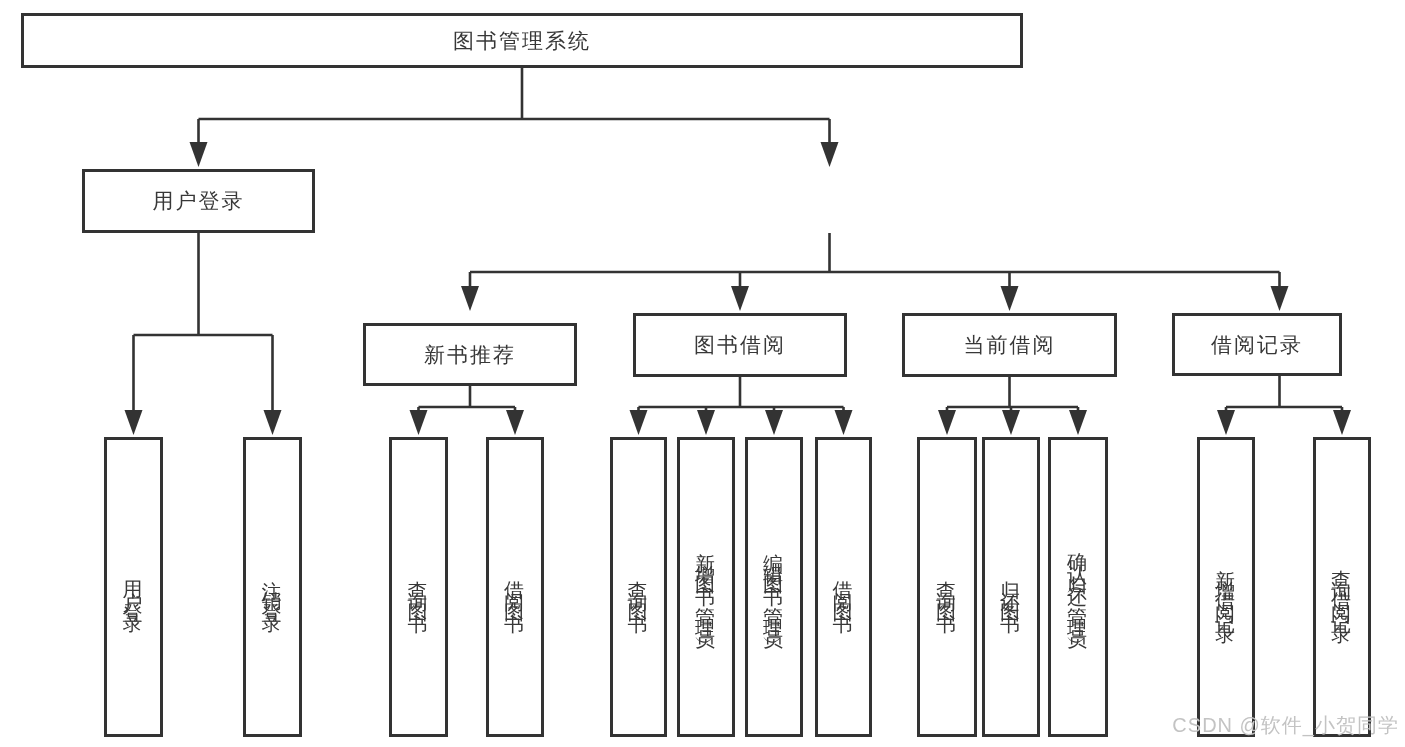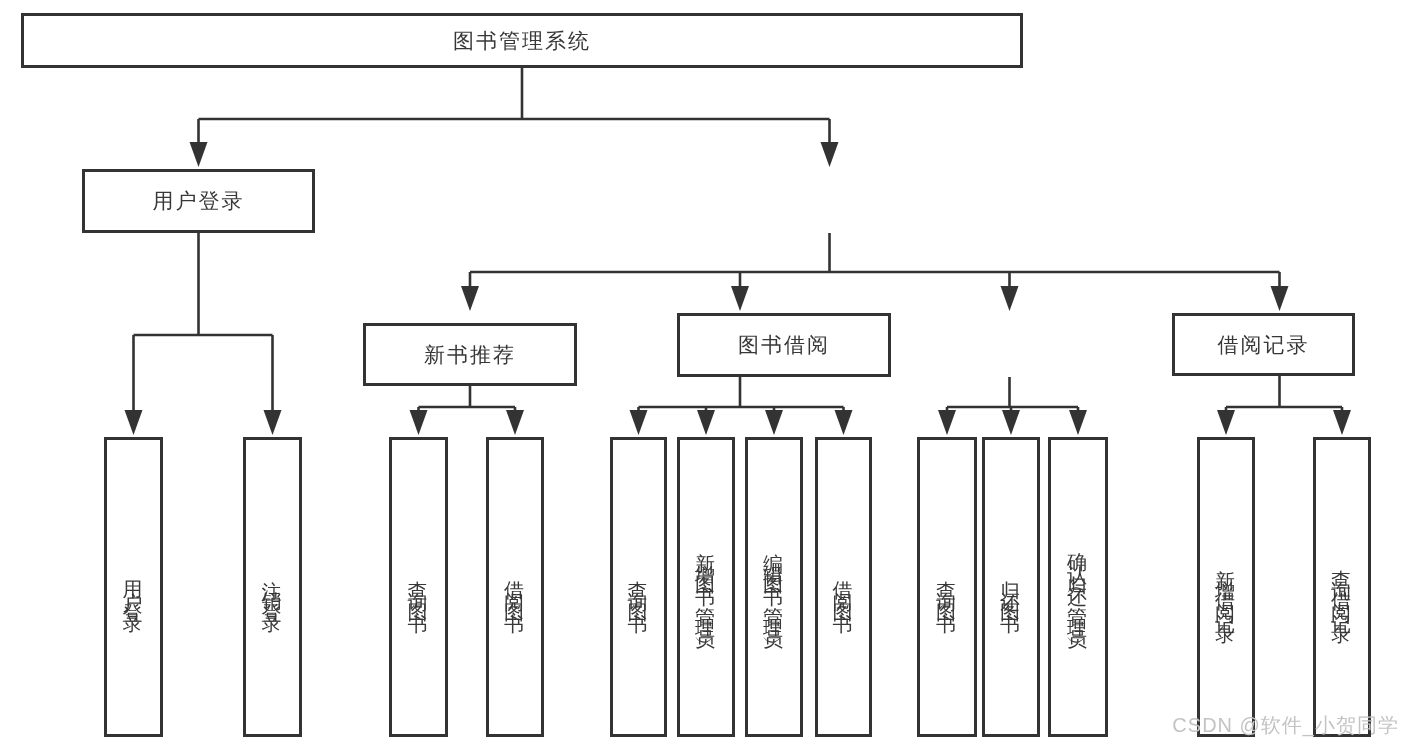--- a/index.html
+++ b/index.html
@@ -106,24 +106,27 @@
     <span>图书管理系统</span>
   </div>
 
   <div class="node h" style="left:82px; top:169px; width:233px; height:64px;">
     <span>用户登录</span>
   </div>
 
   <div class="node h" style="left:363px; top:323px; width:214px; height:63px;">
     <span>新书推荐</span>
   </div>
-  <div class="node h" style="left:633px; top:313px; width:214px; height:64px;margin-left:44px;">
+  <div class="node h" style="left:633px; top:313px; width:214px; height:64px;">
     <span>图书借阅</span>
   </div>
-  <div class="node h" style="left:1172px; top:313px; width:183px; height:63px;">
+  <div class="node h" style="left:902px; top:313px; width:215px; height:64px;">
+    <span>当前借阅</span>
+  </div>
+  <div class="node h" style="left:1172px; top:313px; width:170px; height:63px;">
     <span>借阅记录</span>
   </div>
 
   <div class="node v" style="left:104px; top:437px; width:59px; height:300px;">
     <span>用户登录</span>
   </div>
   <div class="node v" style="left:243px; top:437px; width:59px; height:300px;">
     <span>注销登录</span>
   </div>
 

